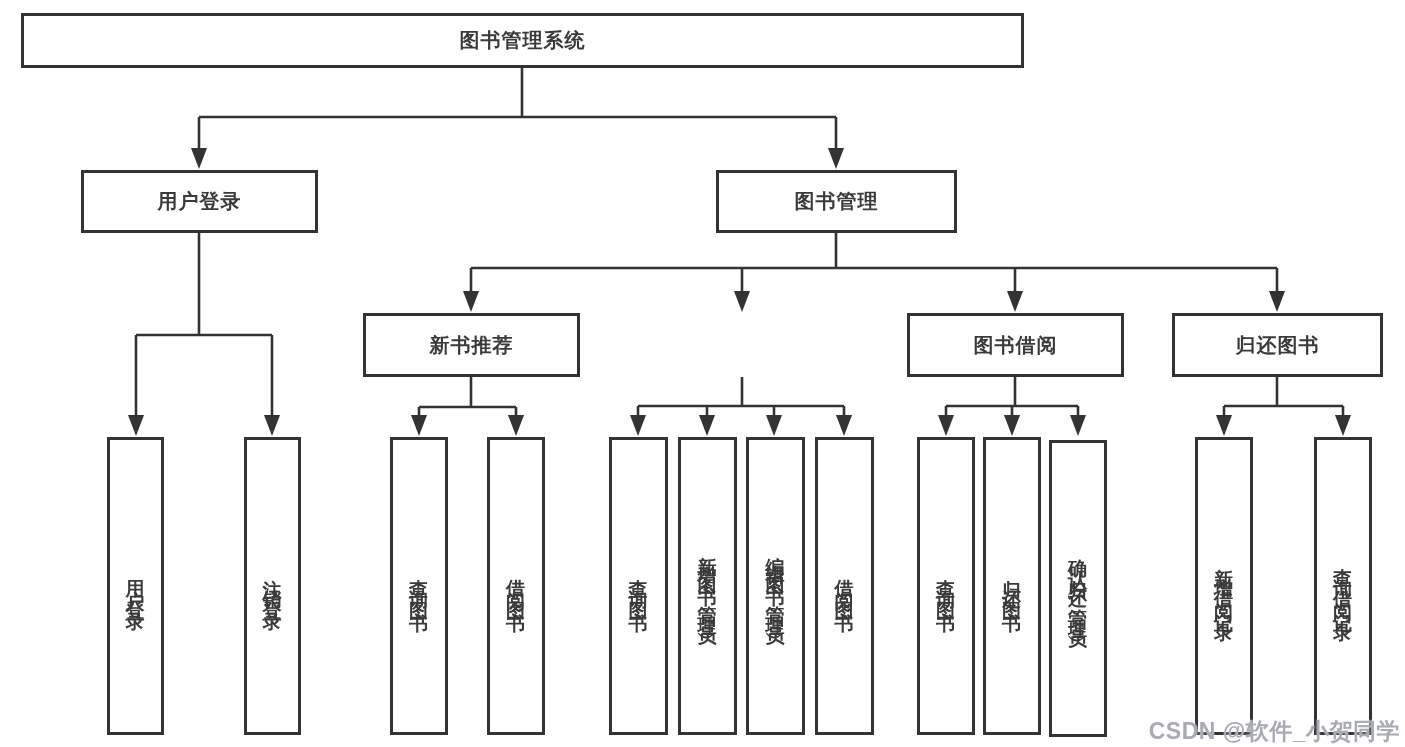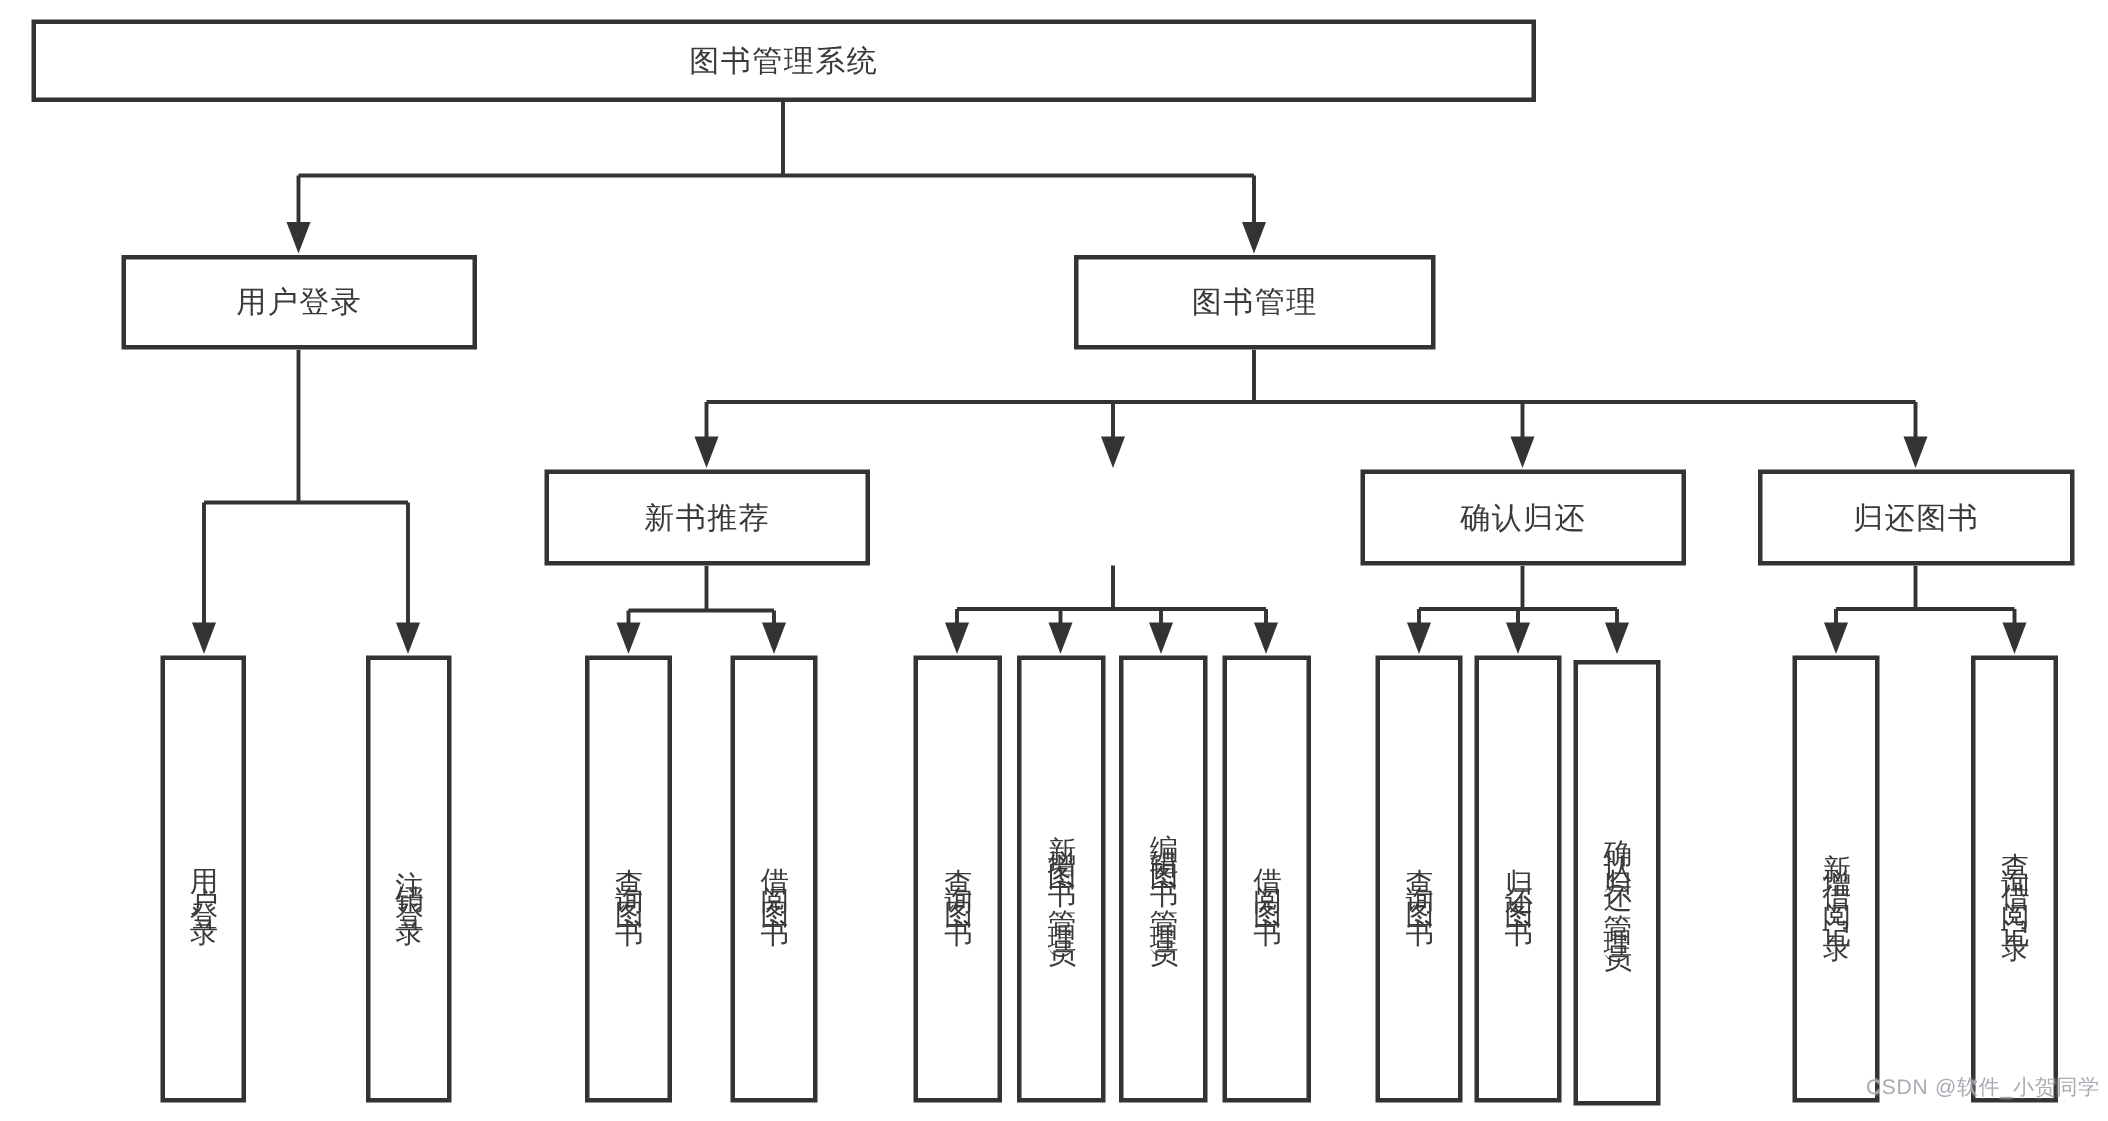--- a/index.html
+++ b/index.html
@@ -7,20 +7,21 @@
     padding: 0;
     background: var(--bg, #ffffff);
     font-family: "Liberation Sans", "DejaVu Sans", sans-serif;
   }
   .canvas {
     position: relative;
     width: 1405px;
     height: 747px;
     background: var(--bg, #ffffff);
     overflow: hidden;
+    font-weight: bold;
   }
   .connector-layer {
     position: absolute;
     left: 0; top: 0;
     width: 1405px;
     height: 747px;
   }
   .connector path {
     stroke: var(--line, #333333);
     stroke-width: 2.6;
@@ -49,21 +50,21 @@
   .node.leaf .vtext {
     writing-mode: vertical-rl;
     text-orientation: mixed;
     letter-spacing: 11px;
     line-height: 1;
   }
   .watermark {
     position: absolute;
     top: 716px;
     right: 5px;
-    font-size: 14px;
+    font-size: 23px;
     color: var(--watermark, #a8abb2);
     letter-spacing: 0.5px;
     text-shadow: 0 0 2px #ffffff;
     white-space: nowrap;
     text-align: center;
   }
 </style>
 </head>
 <body>
 
@@ -118,21 +119,21 @@
       <polygon points="1335,415 1351,415 1343,436"></polygon>
     </g>
   </svg>
 
   <div class="node" style="left:21px; top:13px; width:1003px; height:55px;">图书管理系统</div>
 
   <div class="node" style="left:81px; top:170px; width:237px; height:63px;">用户登录</div>
   <div class="node" style="left:716px; top:170px; width:241px; height:63px;">图书管理</div>
 
   <div class="node" style="left:363px; top:313px; width:217px; height:64px;">新书推荐</div>
-  <div class="node" style="left:907px; top:313px; width:217px; height:64px;">确认归还</div>
+  <div class="node" style="left:907px; top:313px; width:217px; height:64px;">图书借阅</div>
   <div class="node" style="left:1172px; top:313px; width:211px; height:64px;">归还图书</div>
 
   <div class="node leaf" style="left:107px; top:437px; width:57px; height:298px;">
     <span class="vtext">用户登录</span>
   </div>
   <div class="node leaf" style="left:244px; top:437px; width:57px; height:298px;">
     <span class="vtext">注销登录</span>
   </div>
 
   <div class="node leaf" style="left:390px; top:437px; width:58px; height:298px;">

